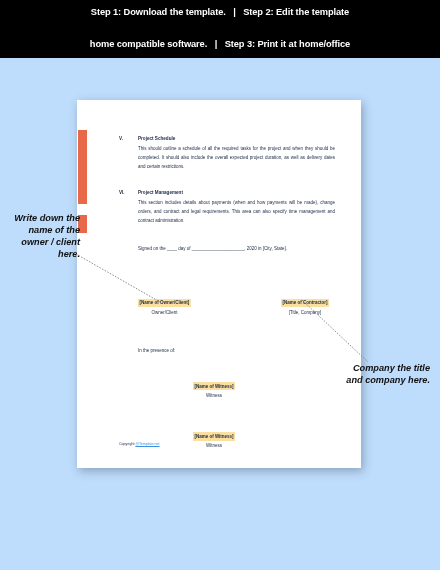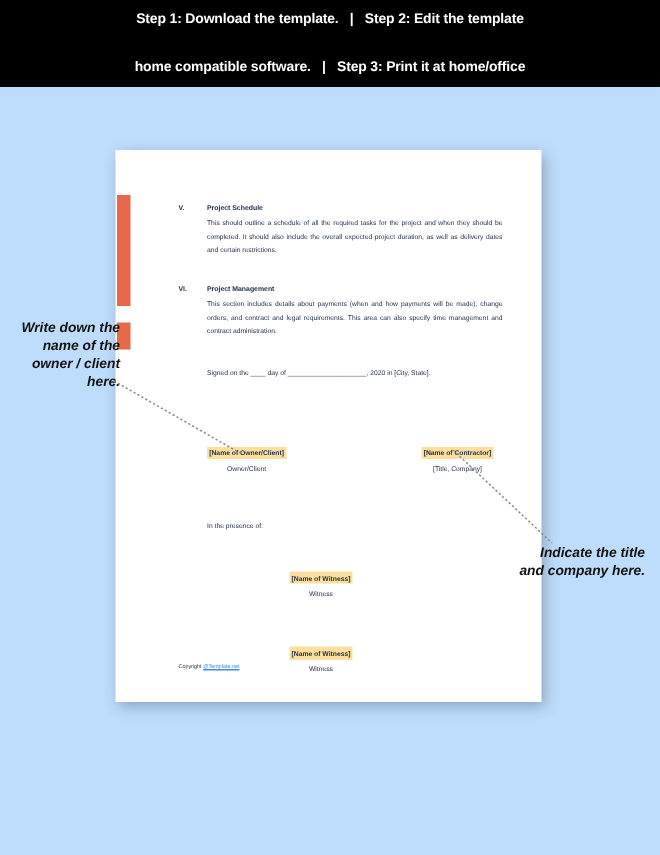--- a/index.html
+++ b/index.html
@@ -179,20 +179,20 @@
     </div>
 
   </div>
 
   <div class="footer">
     <span>Copyright </span><a href="#">@Template.net</a>
   </div>
 </div>
 
 <div class="note note-left">Write down the name of the owner / client here.</div>
-<div class="note note-right">Indicate the title and company here.</div>
+<div class="note note-right">Company the title and company here.</div>
 
 <svg class="leader leader-left" width="88" height="52">
   <line x1="2" y1="2" x2="86" y2="50" stroke="#8a8a8a" stroke-width="1" stroke-dasharray="1.5,1.5"></line>
 </svg>
 <svg class="leader leader-right" width="70" height="66">
   <line x1="2" y1="2" x2="68" y2="64" stroke="#8a8a8a" stroke-width="1" stroke-dasharray="1.5,1.5"></line>
 </svg>
 
 </body></html>

